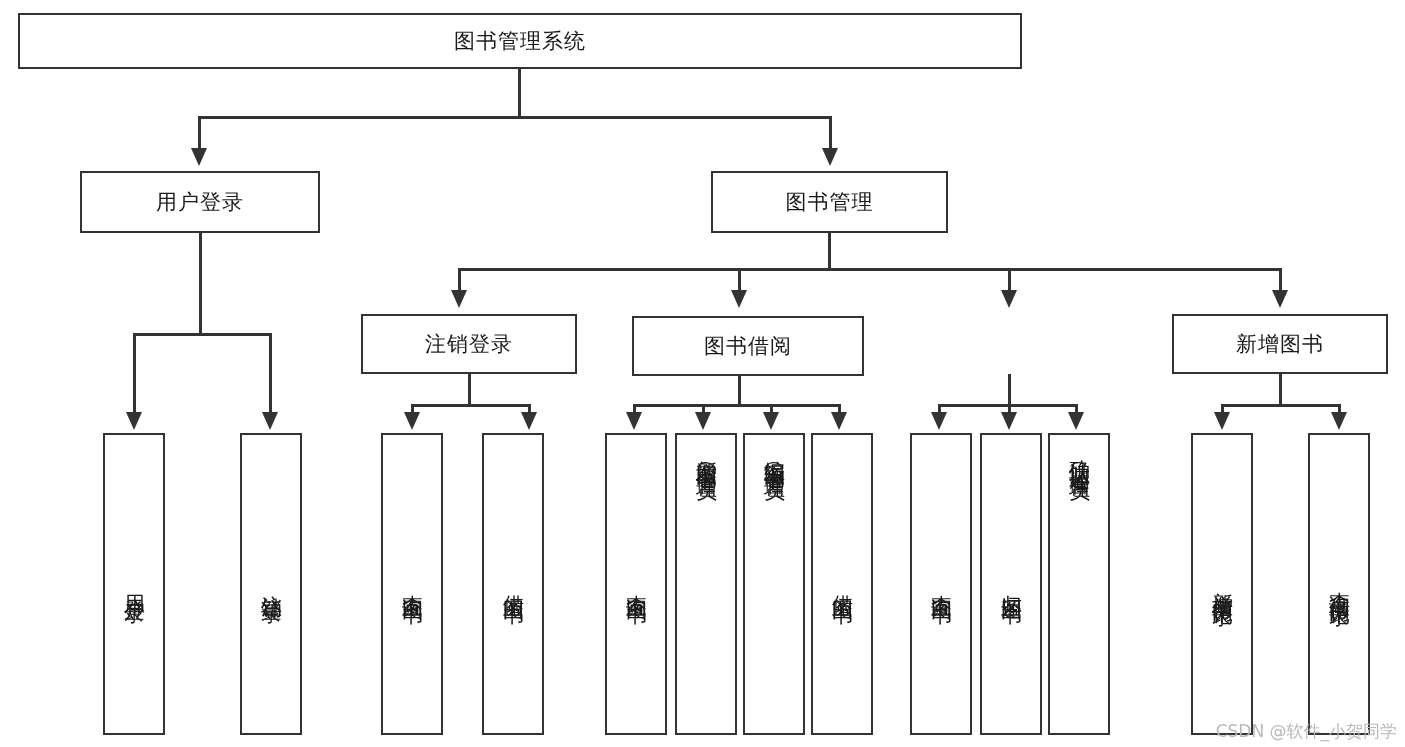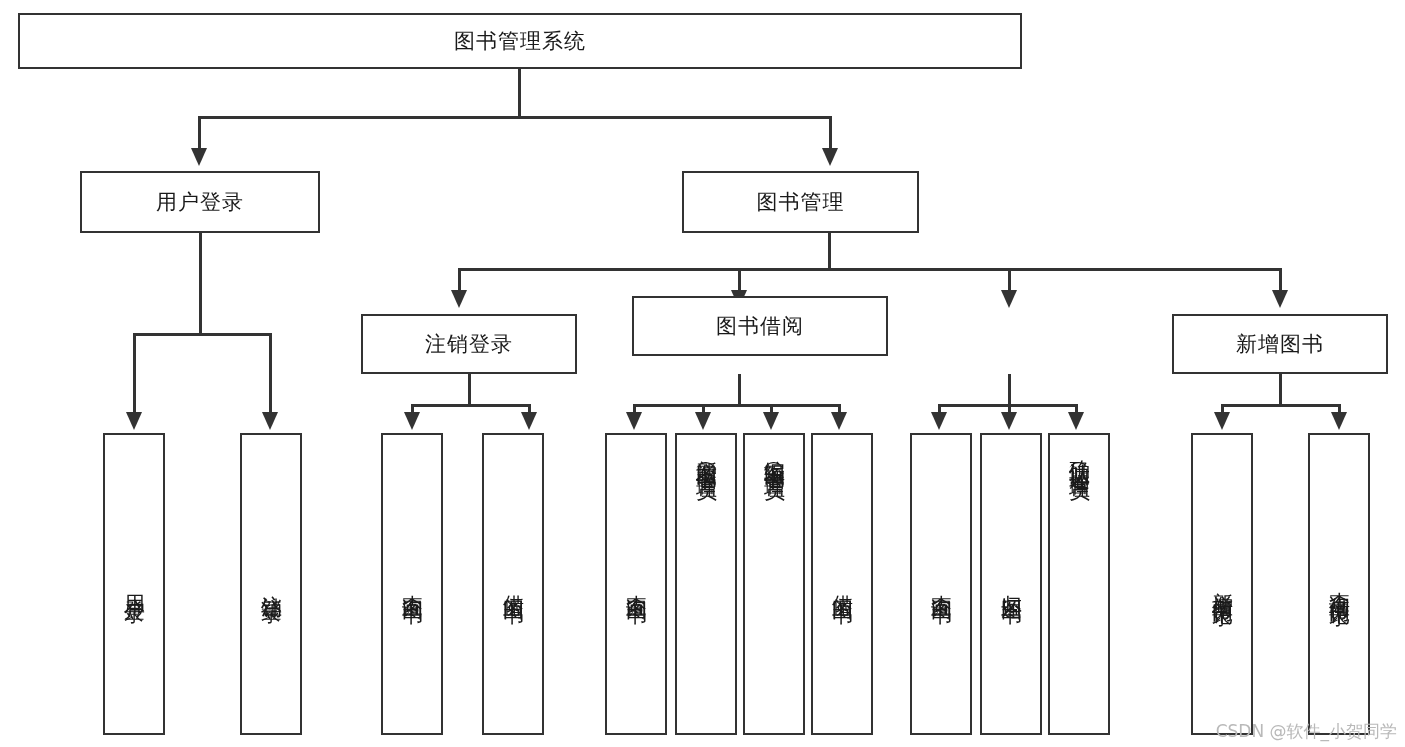--- a/index.html
+++ b/index.html
@@ -92,21 +92,21 @@
   <div class="edge h" style="left:198px; top:116px; width:634px; height:3px;"></div>
 
   <div class="edge v" style="left:198px; top:116px; width:3px; height:35px;"></div>
   <div class="arrow" style="left:191px; top:148px;"></div>
   <div class="edge v" style="left:829px; top:116px; width:3px; height:35px;"></div>
   <div class="arrow" style="left:822px; top:148px;"></div>
 
   <div class="node horiz" style="left:80px; top:171px; width:240px; height:62px;">
     <span>用户登录</span>
   </div>
-  <div class="node horiz" style="left:682px; top:171px; width:237px; height:62px;">
+  <div class="node horiz" style="left:711px; top:171px; width:237px; height:62px;">
     <span>图书管理</span>
   </div>
 
   <div class="edge v" style="left:199px; top:233px; width:3px; height:101px;"></div>
   <div class="edge h" style="left:133px; top:333px; width:139px; height:3px;"></div>
   <div class="edge v" style="left:133px; top:333px; width:3px; height:82px;"></div>
   <div class="arrow" style="left:126px; top:412px;"></div>
   <div class="edge v" style="left:269px; top:333px; width:3px; height:82px;"></div>
   <div class="arrow" style="left:262px; top:412px;"></div>
 
@@ -117,21 +117,21 @@
   <div class="edge v" style="left:738px; top:268px; width:3px; height:25px;"></div>
   <div class="arrow" style="left:731px; top:290px;"></div>
   <div class="edge v" style="left:1008px; top:268px; width:3px; height:25px;"></div>
   <div class="arrow" style="left:1001px; top:290px;"></div>
   <div class="edge v" style="left:1279px; top:268px; width:3px; height:25px;"></div>
   <div class="arrow" style="left:1272px; top:290px;"></div>
 
   <div class="node horiz" style="left:361px; top:314px; width:216px; height:60px;">
     <span>注销登录</span>
   </div>
-  <div class="node horiz" style="left:632px; top:296px; width:256px; height:60px;font-family:Liberation Serif, serif;">
+  <div class="node horiz" style="left:632px; top:316px; width:232px; height:60px;font-family:Liberation Serif, serif;">
     <span>图书借阅</span>
   </div>
   <div class="node horiz" style="left:1172px; top:314px; width:216px; height:60px;">
     <span>新增图书</span>
   </div>
 
   <div class="edge v" style="left:468px; top:374px; width:3px; height:32px;"></div>
   <div class="edge h" style="left:411px; top:404px; width:120px; height:3px;"></div>
   <div class="edge v" style="left:411px; top:404px; width:3px; height:18px;"></div>
   <div class="arrow" style="left:404px; top:412px;"></div>

